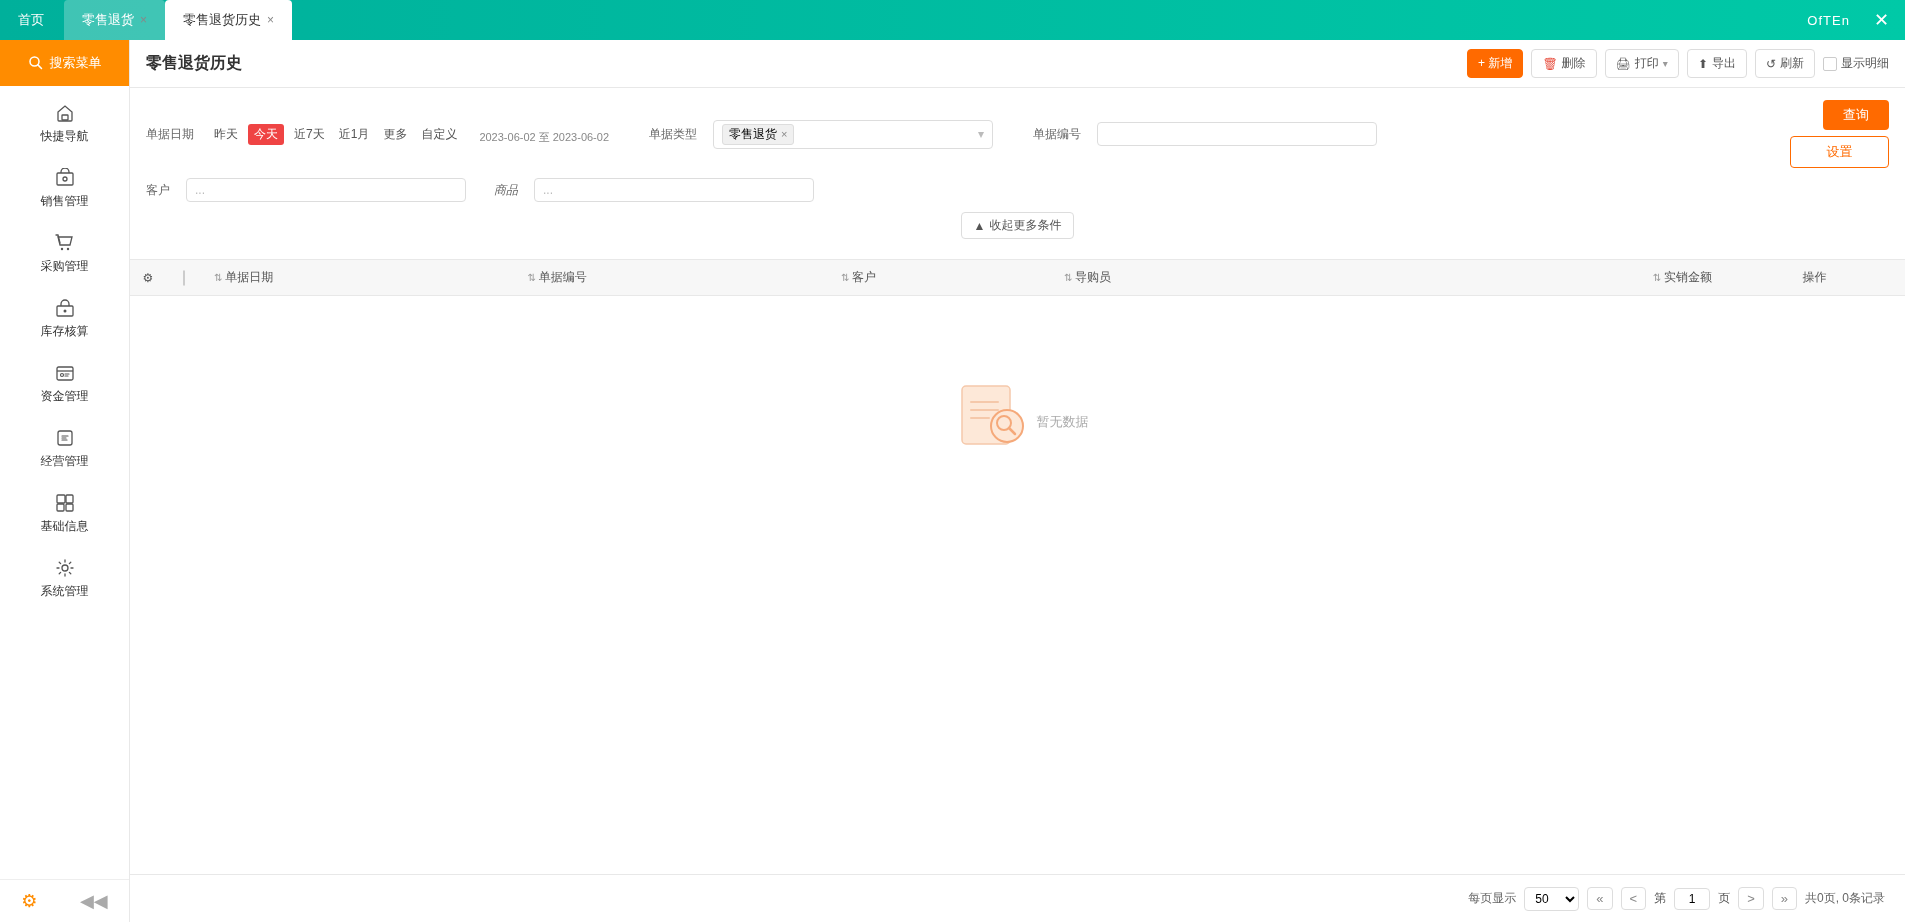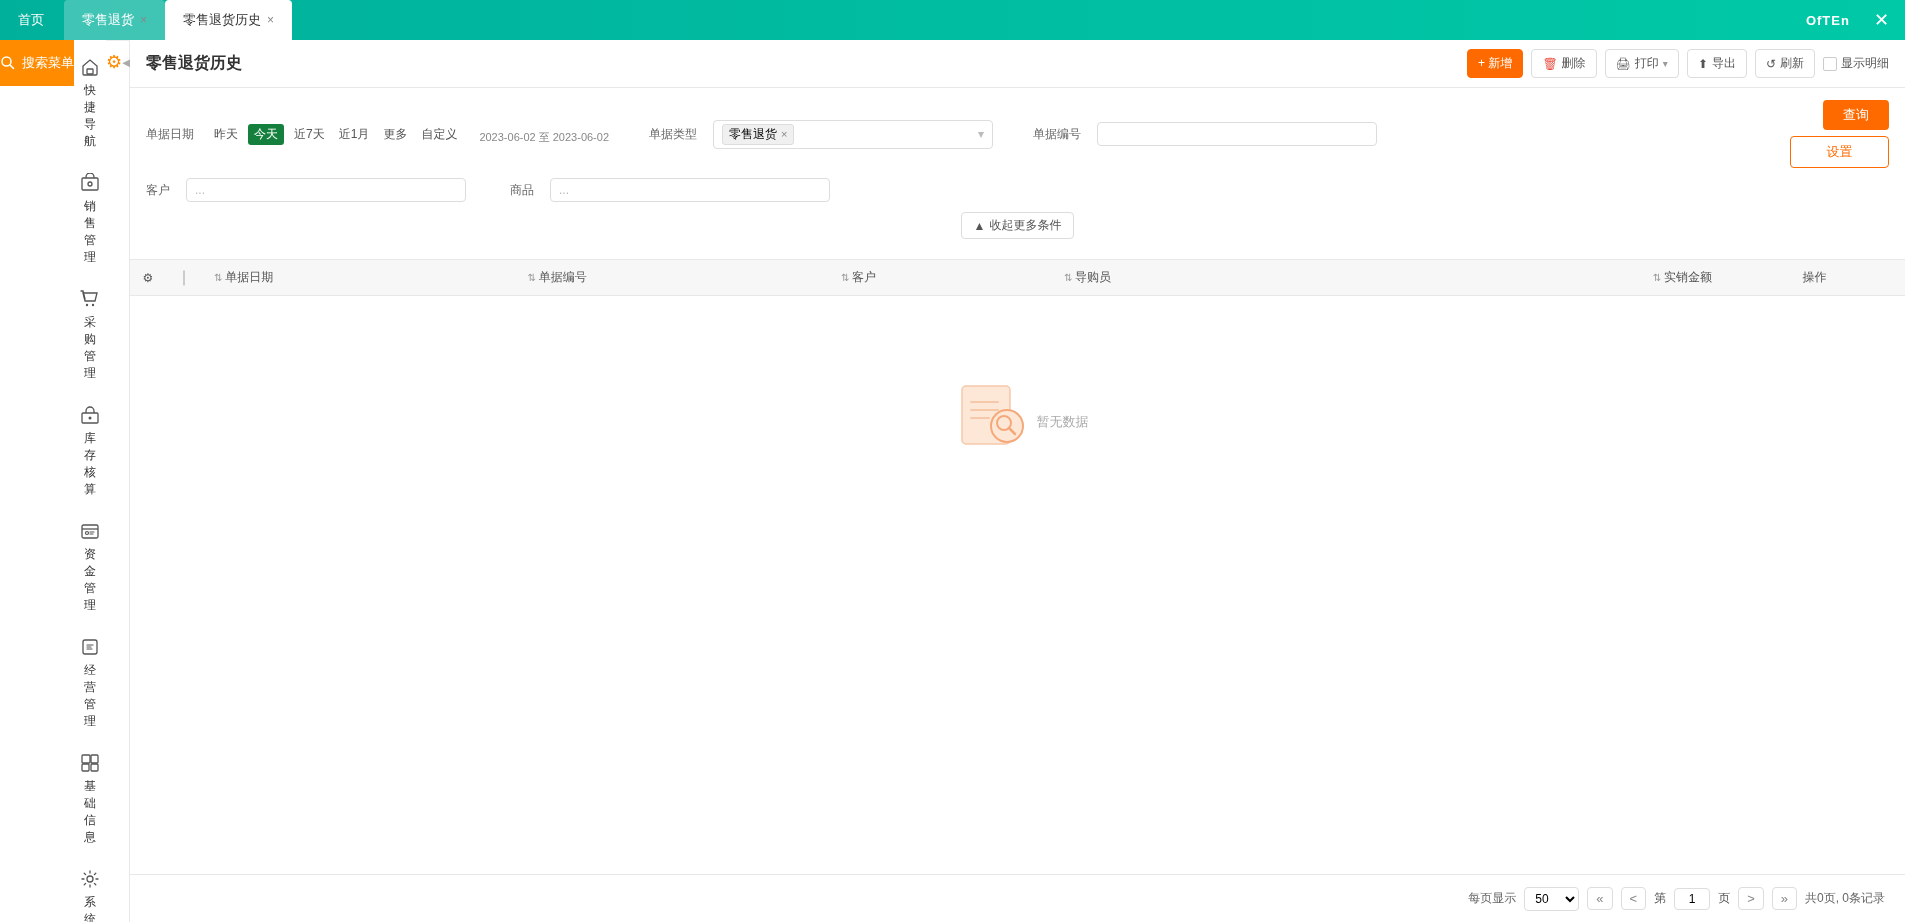--- a/index.html
+++ b/index.html
@@ -72,21 +72,21 @@
       display: flex;
       flex: 1;
       overflow: hidden;
     }
 
     
     .sidebar {
       width: 130px;
       background: #fff;
       display: flex;
-      flex-direction: row;
+      flex-direction: column;
       border-right: 1px solid #e8e8e8;
       flex-shrink: 0;
     }
     .sidebar-search {
       height: 46px;
       background: #ff8c00;
       display: flex;
       align-items: center;
       justify-content: center;
       gap: 6px;
@@ -222,21 +222,21 @@
       align-items: flex-end;
       gap: 6px;
     }
     .date-opt {
       font-size: 12px;
       color: #555;
       cursor: pointer;
       padding: 2px 4px;
     }
     .date-opt.active {
-      background: #15803d;
+      background: #ef4444;
       color: #fff;
       border-radius: 3px;
       padding: 2px 6px;
     }
     .date-range {
       font-size: 11px;
       color: #888;
       margin-left: 12px;
     }
     .filter-tag-select {
@@ -451,21 +451,21 @@
     <div class="tab inactive">
       <span>零售退货</span>
       <span class="close-btn">×</span>
     </div>
     <div class="tab active">
       <span>零售退货历史</span>
       <span class="close-btn">×</span>
     </div>
   </div>
   <div class="top-bar-right">
-    <span style="font-weight:bold;letter-spacing:1px;">OfTEn</span>
+    <span style="font-weight:normal;letter-spacing:1px;">OfTEn</span>
     <span class="window-close">✕</span>
   </div>
 </div>
 
 <div class="main-layout">
 
   <div class="sidebar">
     <div class="sidebar-search">
       <svg class="search-icon-svg" viewBox="0 0 16 16" fill="none">
         <circle cx="6.5" cy="6.5" r="4.5" stroke="white" stroke-width="1.5"></circle>
@@ -633,21 +633,21 @@
           <button class="query-btn">查询</button>
           <button class="set-btn">设置</button>
         </div>
       </div>
 
       <div class="filter-row">
         <span class="filter-label">客户</span>
         <div class="filter-placeholder" style="min-width:280px;cursor:pointer;">
           <span style="color:#bbb;">...</span>
         </div>
-        <span class="filter-label" style="margin-left:28px;">商品</span>
+        <span class="filter-label" style="margin-left:12px;font-style:italic;">商品</span>
         <div class="filter-placeholder" style="min-width:280px;cursor:pointer;">
           <span style="color:#bbb;">...</span>
         </div>
       </div>
 
       <div style="display:flex;justify-content:center;padding-bottom:10px;">
         <div class="collapse-btn">
           <span>▲</span>
           <span>收起更多条件</span>
         </div>

